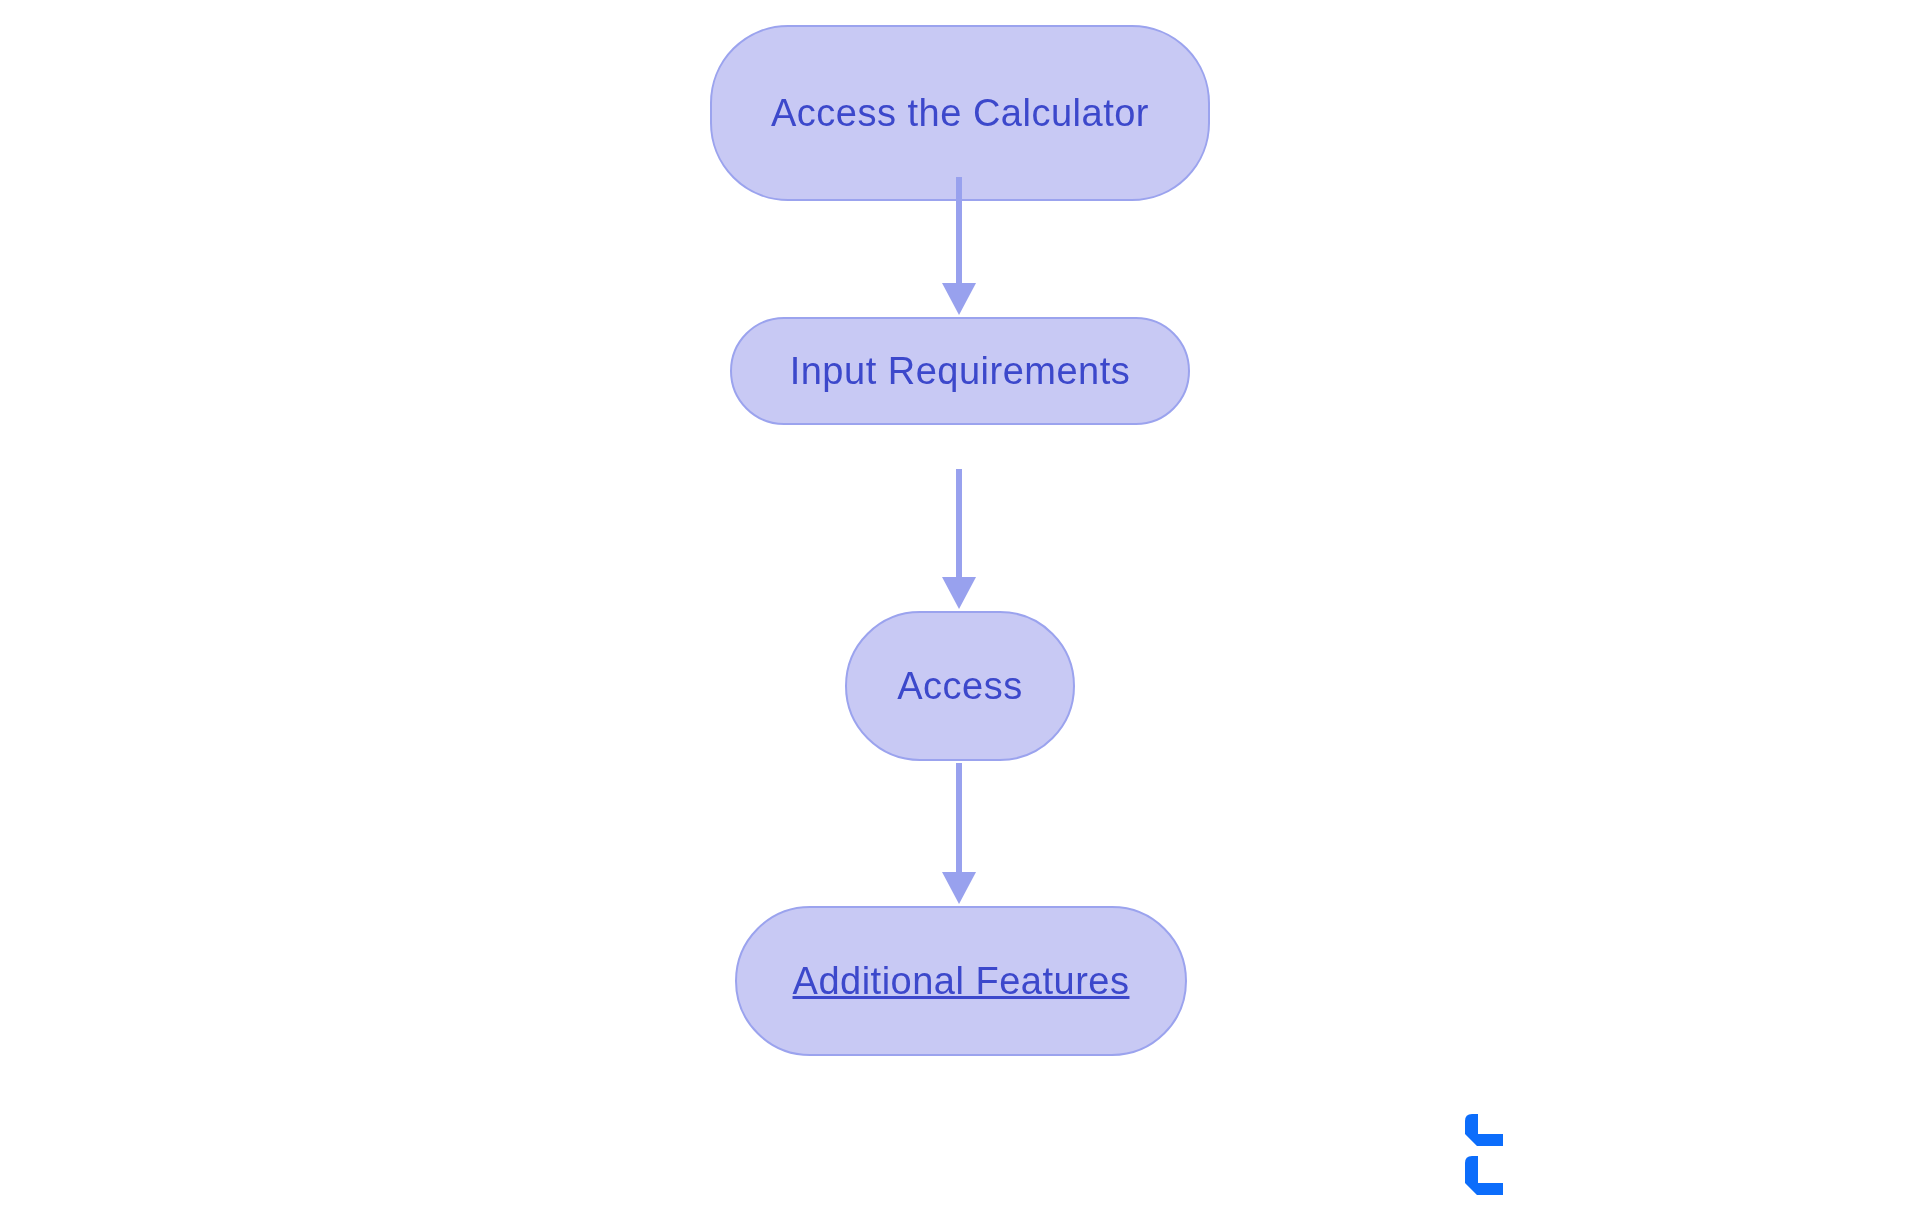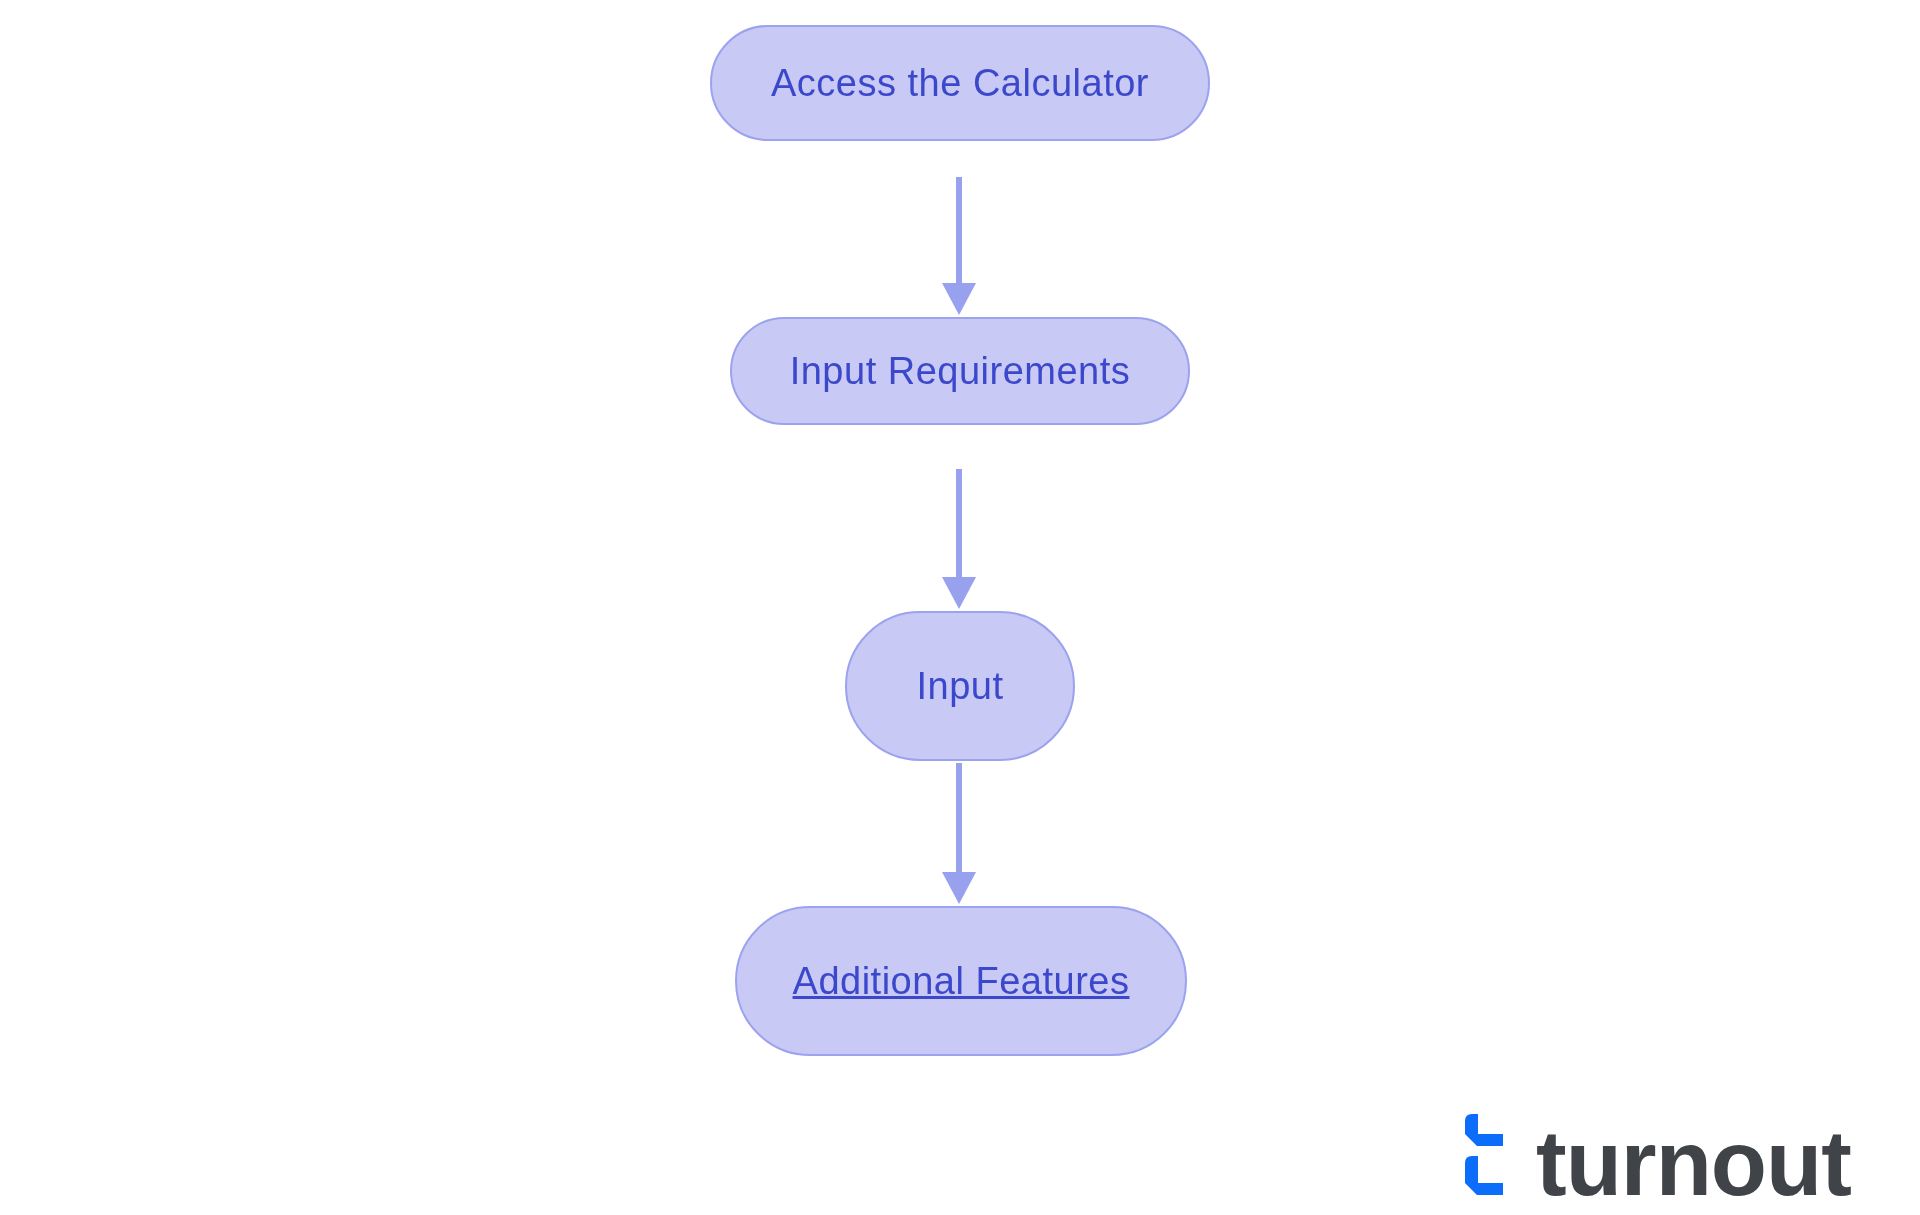--- a/index.html
+++ b/index.html
@@ -22,21 +22,21 @@
     border: 2px solid #9ba3ee;
     border-radius: 78px;
     display: flex;
     align-items: center;
     justify-content: center;
     color: #3c48cb;
     font-size: 38px;
     letter-spacing: 0.5px;
     white-space: nowrap;
   }
-  #node-access   { left: 710px; top:  25px; width: 500px; height: 116px; }
+  #node-access   { left: 710px; top:  25px; width: 500px; height: 176px; }
   #node-input    { left: 730px; top: 317px; width: 460px; height: 108px; }
   #node-output   { left: 845px; top: 611px; width: 230px; height: 150px; }
   #node-features { left: 735px; top: 906px; width: 452px; height: 150px; text-decoration: underline; }
 
   .flow-arrow {
     position: absolute;
     left: 942px;           
     width: 34px;
     display: flex;
     flex-direction: column;
@@ -98,33 +98,32 @@
   <div class="flow-node" id="node-input">
     <span>Input Requirements</span>
   </div>
 
   <div class="flow-arrow" id="arrow-2">
     <div class="arrow-stem"></div>
     <div class="arrow-head"></div>
   </div>
 
   <div class="flow-node" id="node-output">
-    <span>Input</span>
+    <span>Access</span>
   </div>
 
   <div class="flow-arrow" id="arrow-3">
     <div class="arrow-stem"></div>
     <div class="arrow-head"></div>
   </div>
 
   <div class="flow-node" id="node-features">
     <span>Additional Features</span>
   </div>
 
   <div class="logo">
     <svg class="logo-icon" viewBox="0 0 42 84" xmlns="http://www.w3.org/2000/svg">
       <path d="M3 9 Q3 2 10 2 L16 2 L16 22 L41 22 L41 34 L15 34 L3 22 Z" fill="#0c6dfb"></path>
       <path d="M3 51 Q3 44 10 44 L16 44 L16 71 L41 71 L41 83 L15 83 L3 71 Z" fill="#0c6dfb"></path>
     </svg>
-    <div class="logo-text">turnout</div>
   </div>
 
 </div>
 
 </body></html>

